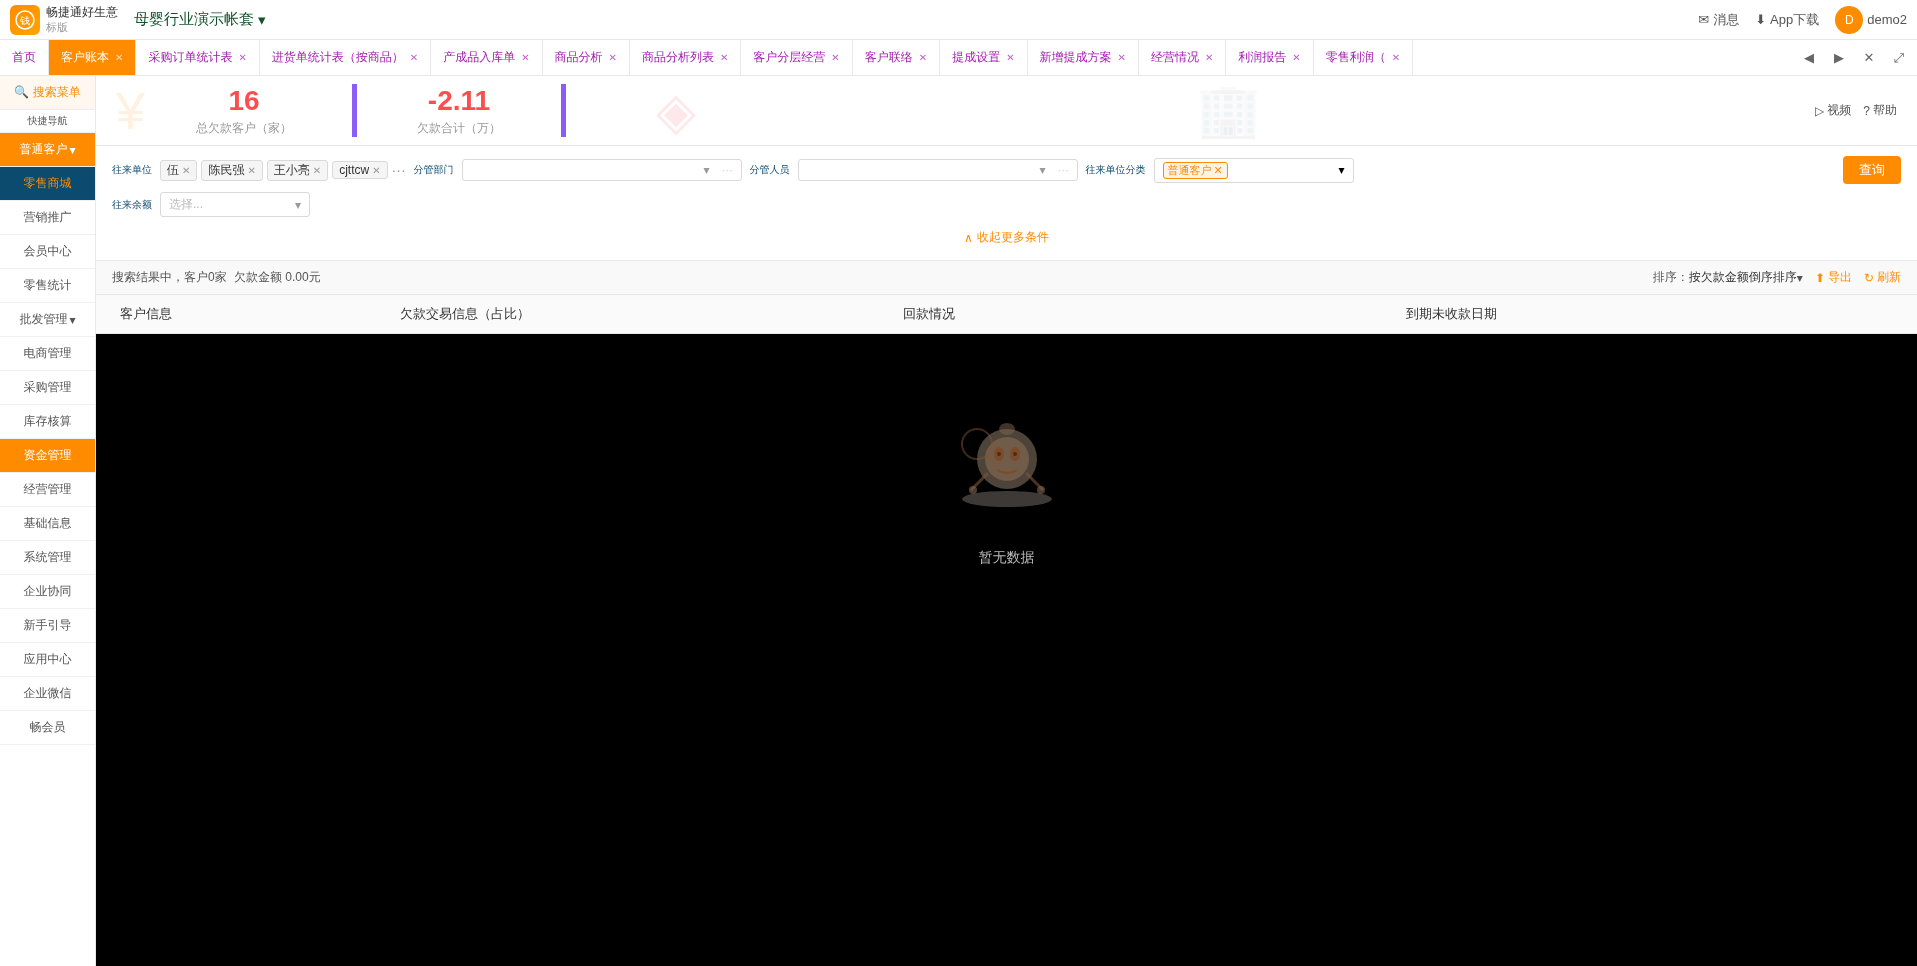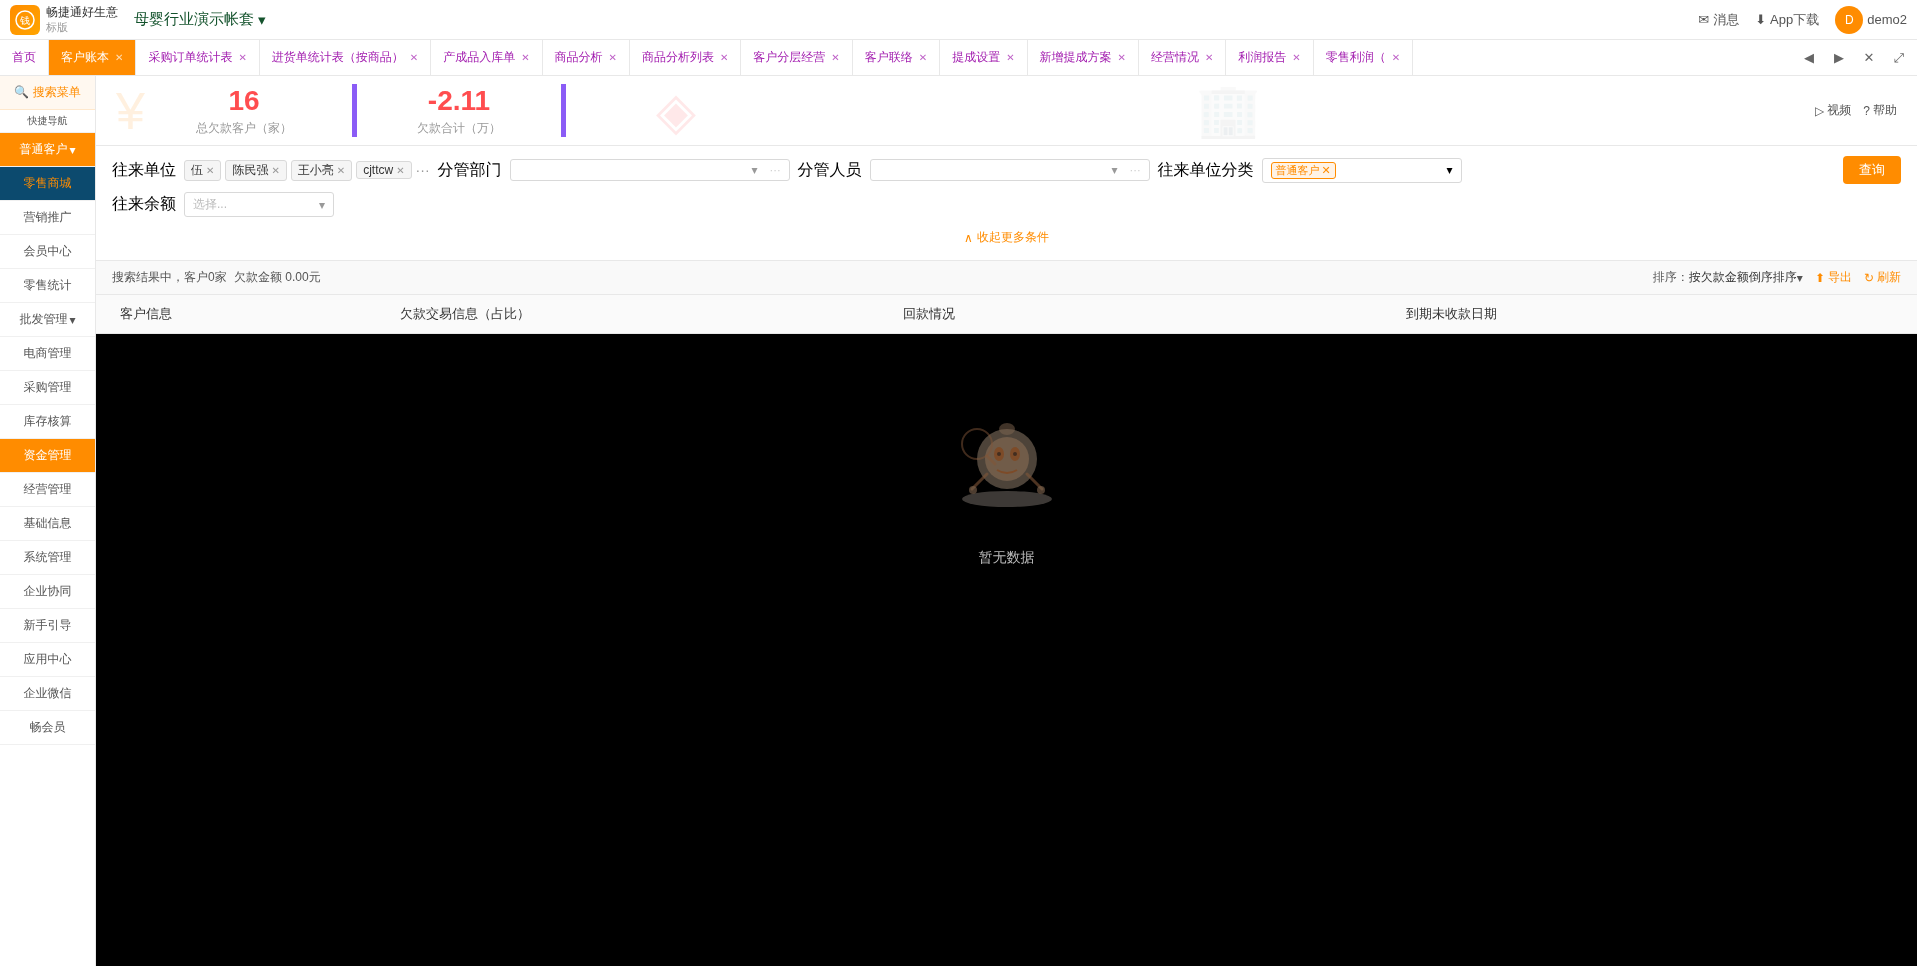--- a/index.html
+++ b/index.html
@@ -249,22 +249,22 @@
     }
     .filter-row {
       display: flex;
       align-items: center;
       gap: 8px;
       margin-bottom: 8px;
       flex-wrap: wrap;
     }
     .filter-row:last-child { margin-bottom: 0; }
     .filter-label {
-      font-size: 16px;
-      color: #000000;
+      font-size: 10px;
+      color: #0c4a6e;
       white-space: nowrap;
     }
     .filter-tags {
       display: flex;
       align-items: center;
       gap: 4px;
       flex-wrap: wrap;
     }
     .filter-tag {
       display: flex;

